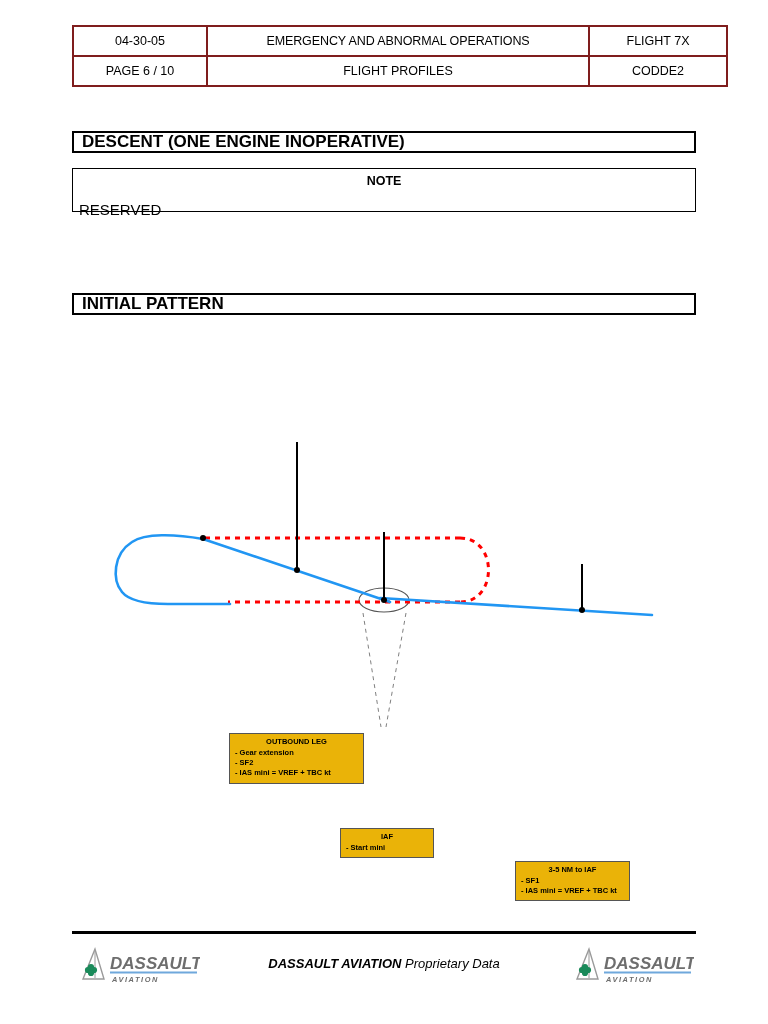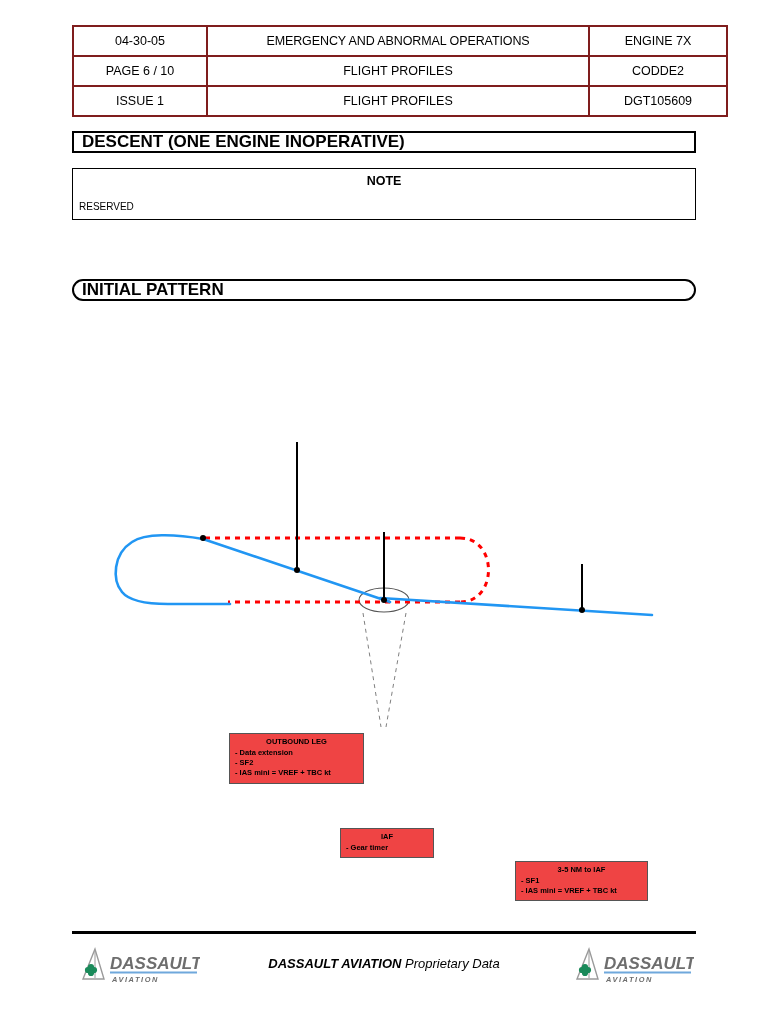--- a/index.html
+++ b/index.html
@@ -53,40 +53,40 @@
     height: 22px;
     border: 2px solid #000;
     box-sizing: border-box;
     display: flex;
     align-items: center;
     font-weight: bold;
     font-size: 17px;
     padding-left: 8px;
   }
   #section-descent { top: 131px; }
-  #section-initial-pattern { top: 279px; border-radius: 11px; }
+  #section-initial-pattern { top: 293px; }
 
   
   .note-box {
     position: absolute;
     left: 72px;
     top: 168px;
     width: 624px;
-    height: 52px;
+    height: 44px;
     border: 1.5px solid #000;
     box-sizing: border-box;
   }
   .note-title {
     text-align: center;
     font-weight: bold;
     font-size: 12.5px;
     margin-top: 5px;
   }
   .note-body {
-    font-size: 10px;
+    font-size: 15px;
     margin-top: 13px;
     padding-left: 6px;
   }
 
   
   .diagram {
     position: absolute;
     left: 0;
     top: 330px;
     width: 768px;
@@ -96,38 +96,38 @@
     position: absolute;
     left: 0;
     top: 0;
   }
 
   
   .callout {
     position: absolute;
     border: 1.2px solid #555;
     box-sizing: border-box;
-    background: #ef4444;
+    background: #eab308;
     padding: 3px 5px 4px 5px;
     font-size: 7.5px;
     font-weight: bold;
     line-height: 1.35;
   }
   .callout .co-title {
     text-align: center;
     display: block;
     margin-bottom: 1px;
   }
   .callout .co-line {
     display: block;
     text-align: left;
   }
   #callout-outbound { left: 229px; top: 403px; width: 135px; }
   #callout-iaf      { left: 340px; top: 498px; width: 94px; }
-  #callout-distance { left: 515px; top: 531px; width: 133px; }
+  #callout-distance { left: 515px; top: 531px; width: 115px; }
 
   
   .footer-rule {
     position: absolute;
     left: 72px;
     top: 931px;
     width: 624px;
     height: 3px;
     background: #000;
   }
@@ -159,32 +159,27 @@
   #logo-right { left: 500px; }
 </style>
 </head>
 <body>
 
 <table class="header-table">
   <tbody>
       <tr>
     <td class="hdr-left">04-30-05</td>
     <td class="hdr-center hdr-title-main" rowspan="1">EMERGENCY AND ABNORMAL OPERATIONS</td>
-    <td class="hdr-right">ENGINE 7X</td>
+    <td class="hdr-right">FLIGHT 7X</td>
   </tr>
   <tr>
     <td class="hdr-left">PAGE 6 / 10</td>
     <td class="hdr-center hdr-center-sub">FLIGHT PROFILES</td>
     <td class="hdr-right">CODDE2</td>
   </tr>
-  <tr>
-    <td class="hdr-left">ISSUE 1</td>
-    <td class="hdr-center hdr-center-sub">FLIGHT PROFILES</td>
-    <td class="hdr-right">DGT105609</td>
-  </tr>
 </tbody>
   </table>
 
 <div class="section-bar" id="section-descent">
   <span>DESCENT (ONE ENGINE INOPERATIVE)</span>
 </div>
 
 <div class="note-box">
   <div class="note-title">NOTE</div>
   <div class="note-body">RESERVED</div>
@@ -229,28 +224,28 @@
     </g>
 
     <g>
       <line x1="582" y1="234" x2="582" y2="280" stroke="#000" stroke-width="2"></line>
       <circle cx="582" cy="280" r="3" fill="#000"></circle>
     </g>
   </svg>
 
   <div class="callout" id="callout-outbound">
     <span class="co-title">OUTBOUND LEG</span>
-    <span class="co-line">- Data extension</span>
+    <span class="co-line">- Gear extension</span>
     <span class="co-line">- SF2</span>
     <span class="co-line">- IAS mini = VREF + TBC kt</span>
   </div>
 
   <div class="callout" id="callout-iaf">
     <span class="co-title">IAF</span>
-    <span class="co-line">- Gear timer</span>
+    <span class="co-line">- Start mini</span>
   </div>
 
   <div class="callout" id="callout-distance">
     <span class="co-title">3-5 NM to IAF</span>
     <span class="co-line">- SF1</span>
     <span class="co-line">- IAS mini = VREF + TBC kt</span>
   </div>
 
 </div>
 

